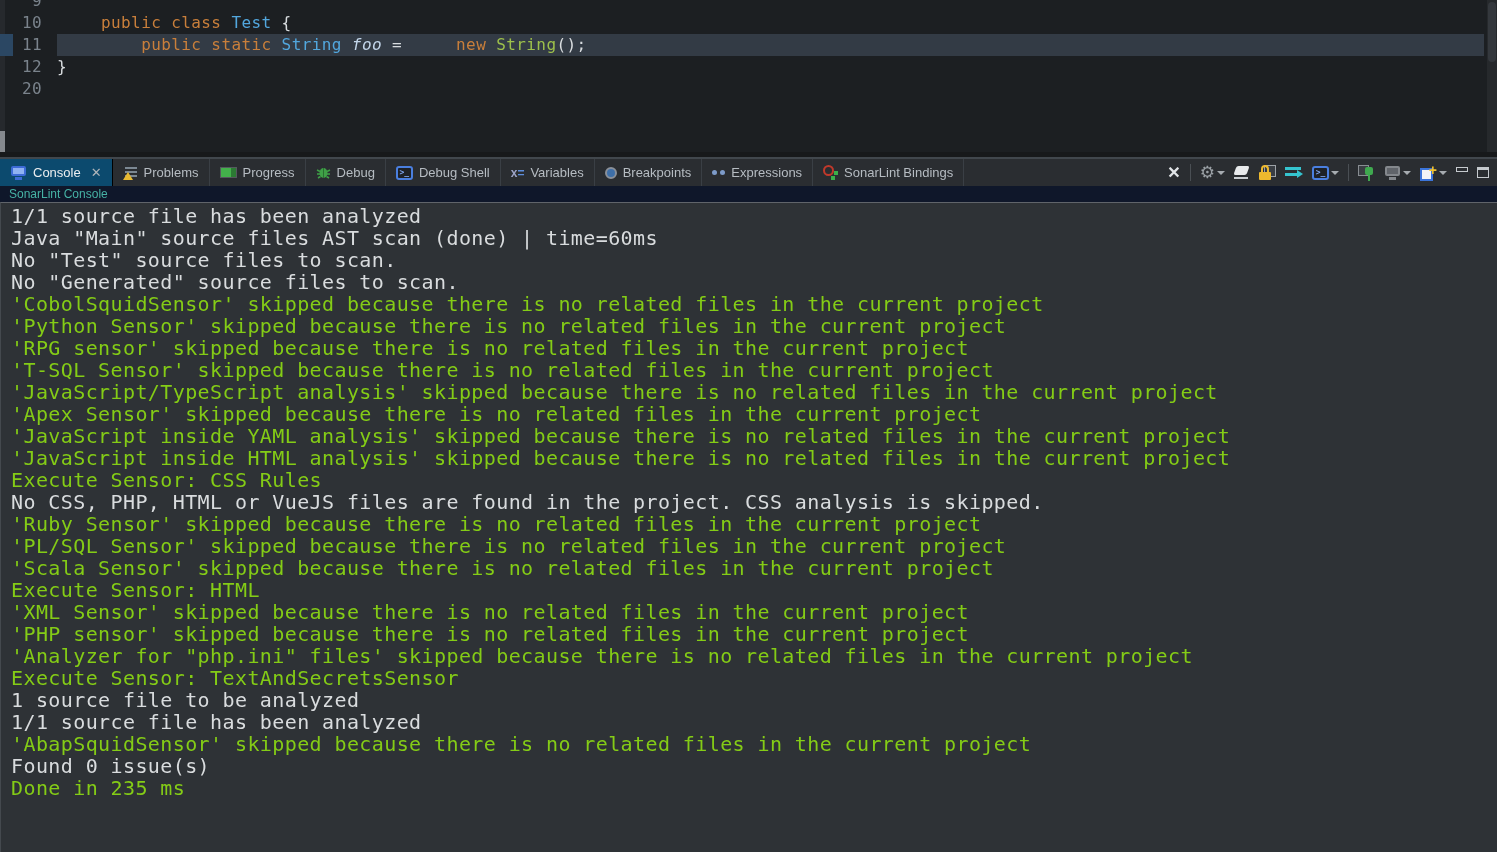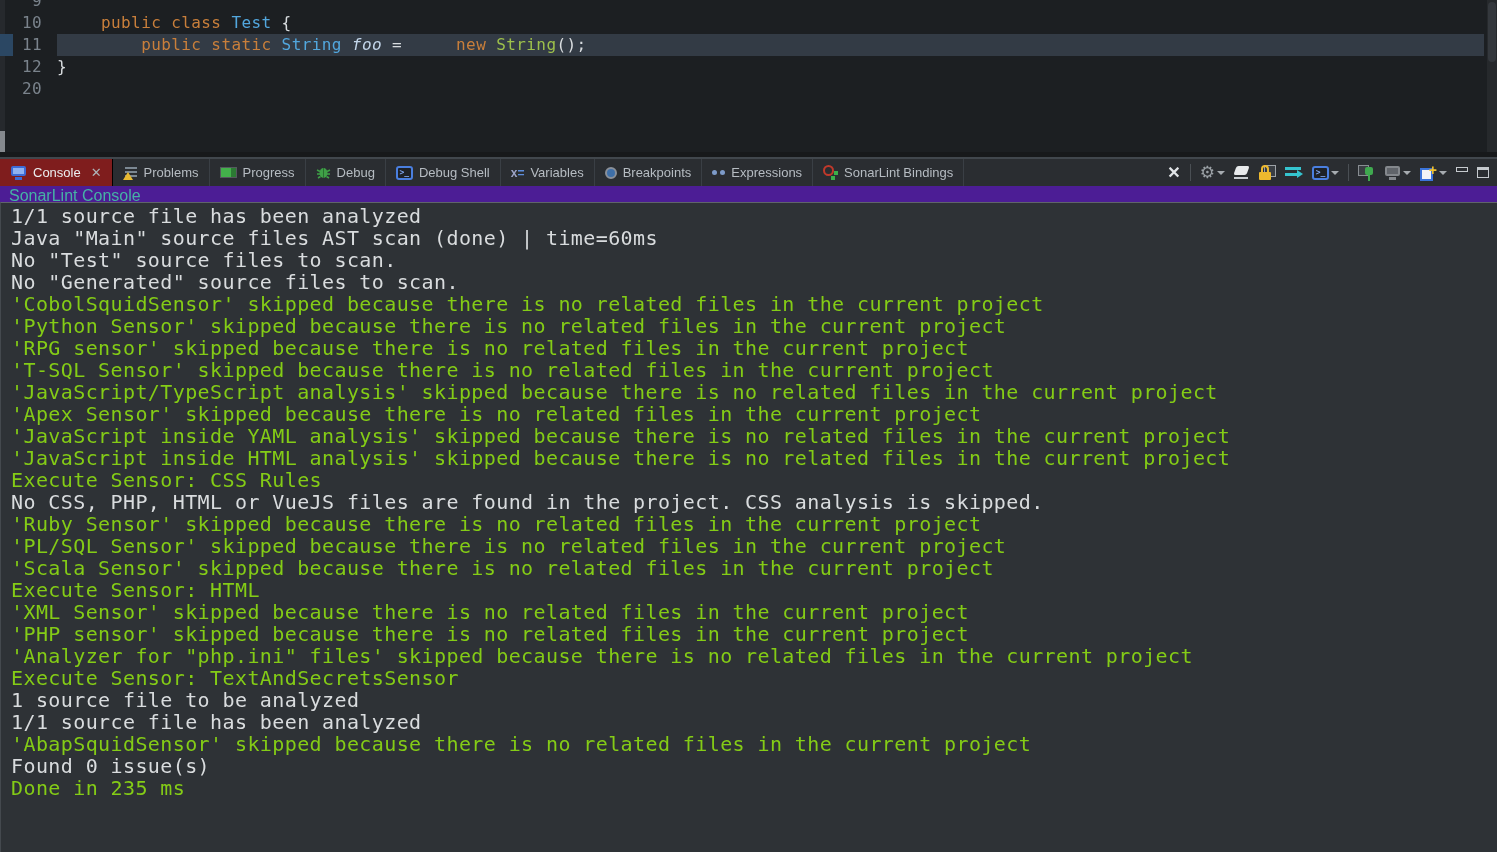--- a/index.html
+++ b/index.html
@@ -24,21 +24,21 @@
   .ed-scrollbar { position:absolute; right:0; top:0; width:10px; height:152px; background:#26292C; }
   .ed-thumb { position:absolute; right:1px; top:2px; width:8px; height:60px; background:#34383D; border-radius:4px; }
 
   .splitter { height:5px; background:#17191B; }
 
   
   .panel { height:695px; display:flex; flex-direction:column; border-top:2px solid #41474D; background:#2A2D31; }
   .tabbar { height:27px; display:flex; align-items:stretch; background:#2A2D31; flex:none; }
   .tab { display:flex; align-items:center; gap:6px; padding:0 10px; font-size:13px; color:#B6BCC2;
          border-right:1px solid #3A3F45; white-space:nowrap; cursor:default; }
-  .tab.active { background:#7f1d1d; color:#ECEEF0; border-right:1px solid #000; }
+  .tab.active { background:#0c4a6e; color:#ECEEF0; border-right:1px solid #000; }
   .tab-close { color:#AEB4B9; font-size:13px; margin-left:4px; }
 
   
   .icon { display:inline-flex; align-items:center; justify-content:center; flex:none; }
   .mon-ic { position:relative; width:17px; height:14px; }
   .mon-ic .scr { position:absolute; left:1px; top:0; width:15px; height:10px; background:#8FB2F2;
                  border:2px solid #3D6BD6; border-radius:2px; }
   .mon-ic .std { position:absolute; left:5px; bottom:0; width:7px; height:3px; background:#3D6BD6; }
   .mon-ic.gray .scr { background:#60646A; border-color:#84888D; }
   .mon-ic.gray .std { background:#84888D; }
@@ -90,21 +90,21 @@
   .pin-ic .sq { position:absolute; left:0; top:0; width:11px; height:11px; background:#3A3E43; border:1px solid #888D92; }
   .pin-ic .head { position:absolute; right:2px; top:2px; width:8px; height:8px; background:#3FA94F; border-radius:2px; }
   .pin-ic .stem { position:absolute; right:5px; top:9px; width:2px; height:7px; background:#3FA94F; }
   .newc-ic { position:relative; width:17px; height:16px; }
   .newc-ic .sq { position:absolute; left:0; bottom:0; width:13px; height:13px; background:#F2F4F6; border:2px solid #3B74D9; }
   .newc-ic .plus { position:absolute; right:0; top:-3px; color:#F2C230; font:bold 14px "Liberation Sans",sans-serif; }
   .min-ic { width:12px; height:5px; border:1px solid #C6CACE; margin-top:-6px; }
   .max-ic { width:12px; height:11px; border:1px solid #C6CACE; border-top:3px solid #C6CACE; }
 
   
-  .subheader { height:16px; background:#4c1d95; font-size:16px; color:#46B2A5; padding:1px 0 0 9px; flex:none; }
+  .subheader { height:16px; background:#0f172a; font-size:12px; color:#46B2A5; padding:1px 0 0 9px; flex:none; }
   .console-area { flex:1; background:#2E3236; border-top:1px solid #60646A; border-left:1px solid #44494E;
                   overflow:hidden; padding:2px 0 0 10px; }
   .c-line { font-family:"DejaVu Sans Mono","Liberation Mono",monospace; font-size:20px; line-height:22px;
             letter-spacing:0.4px; white-space:pre; }
   .c-line.white { color:#D9DCDE; }
   .c-line.blue { color:#84cc16; }
 </style>
 </head>
 <body>
 

